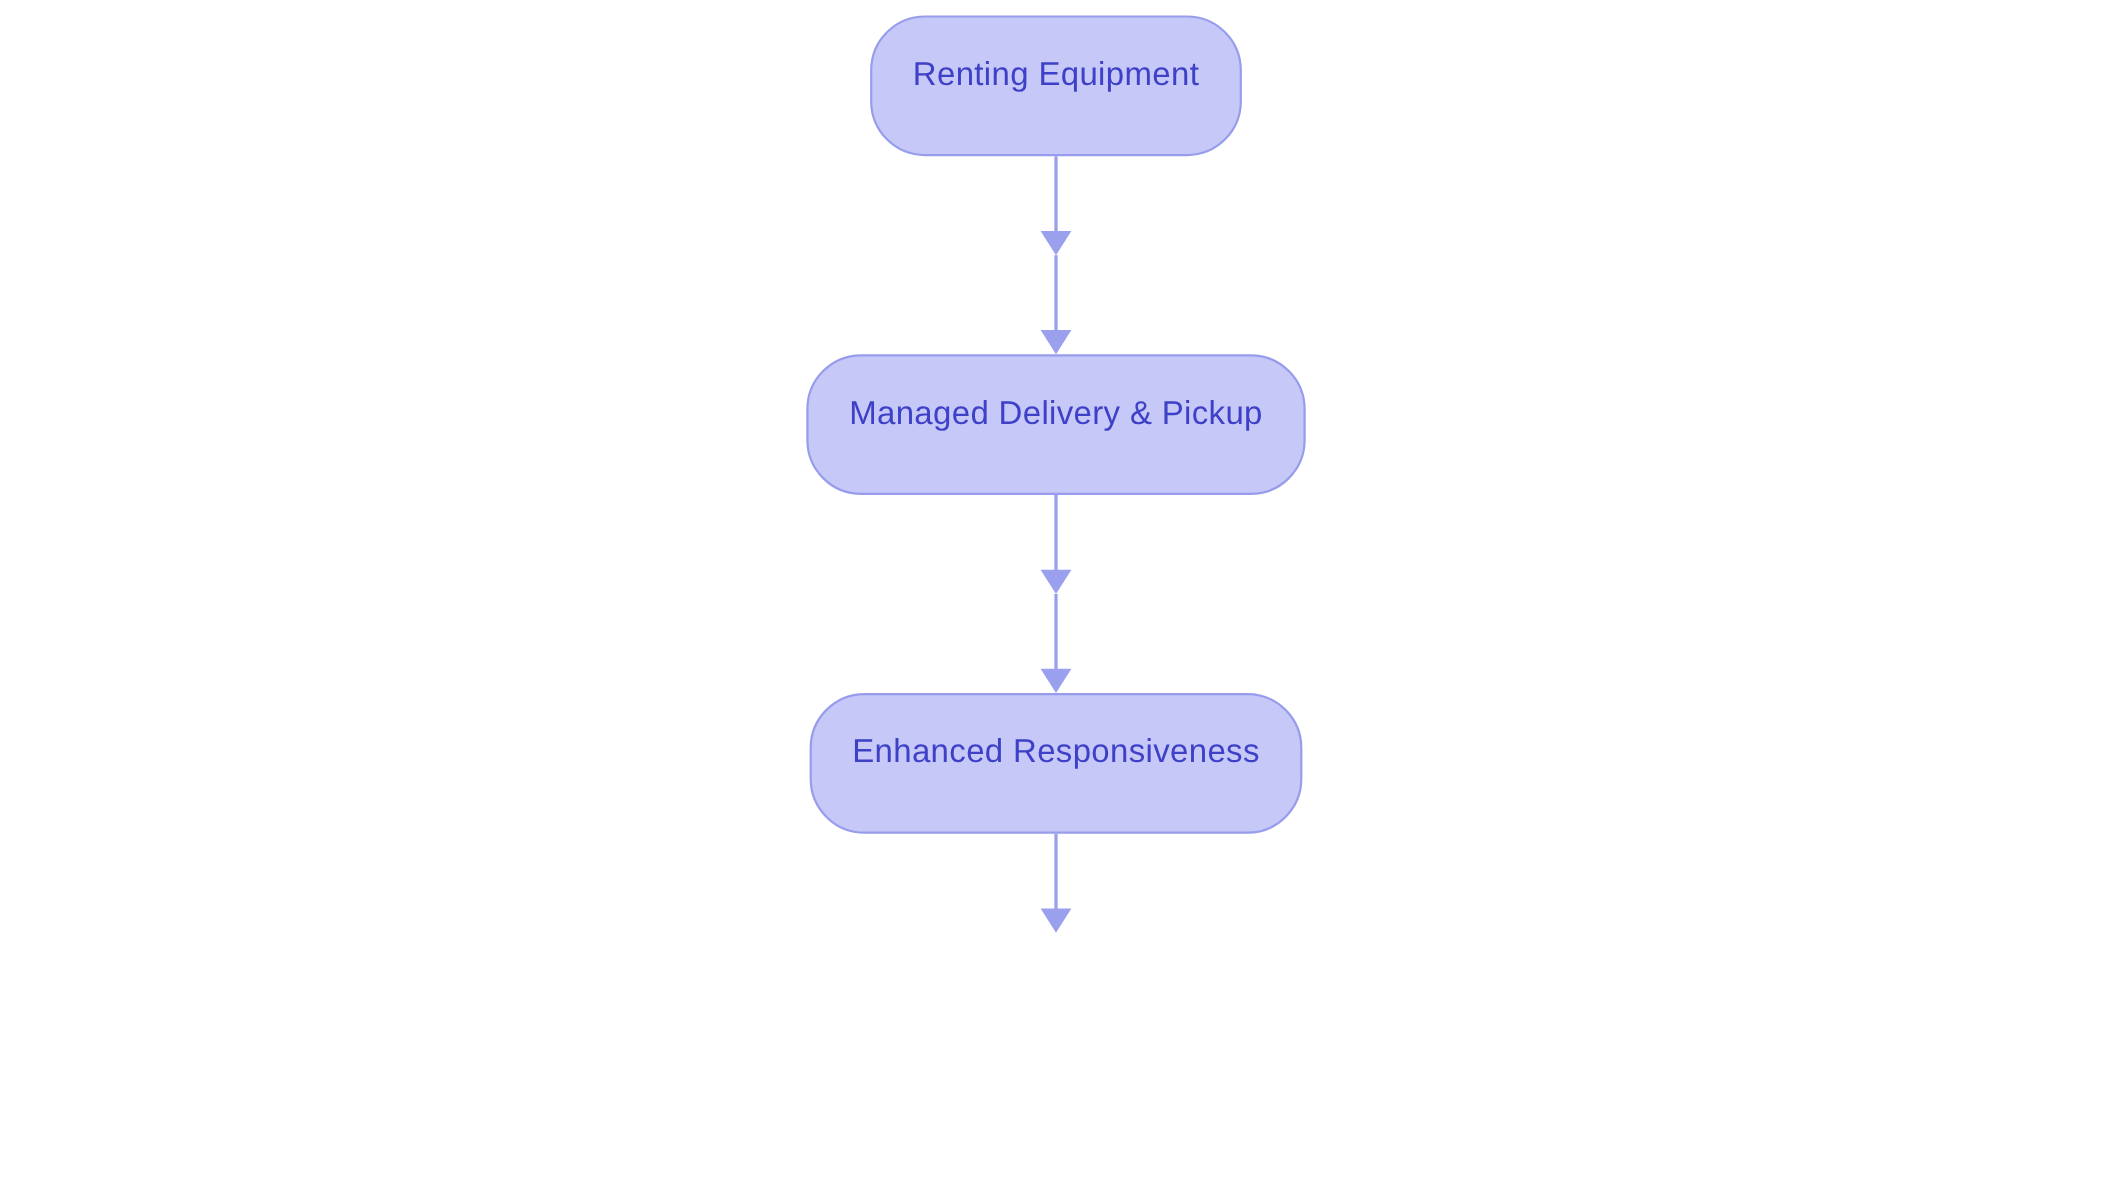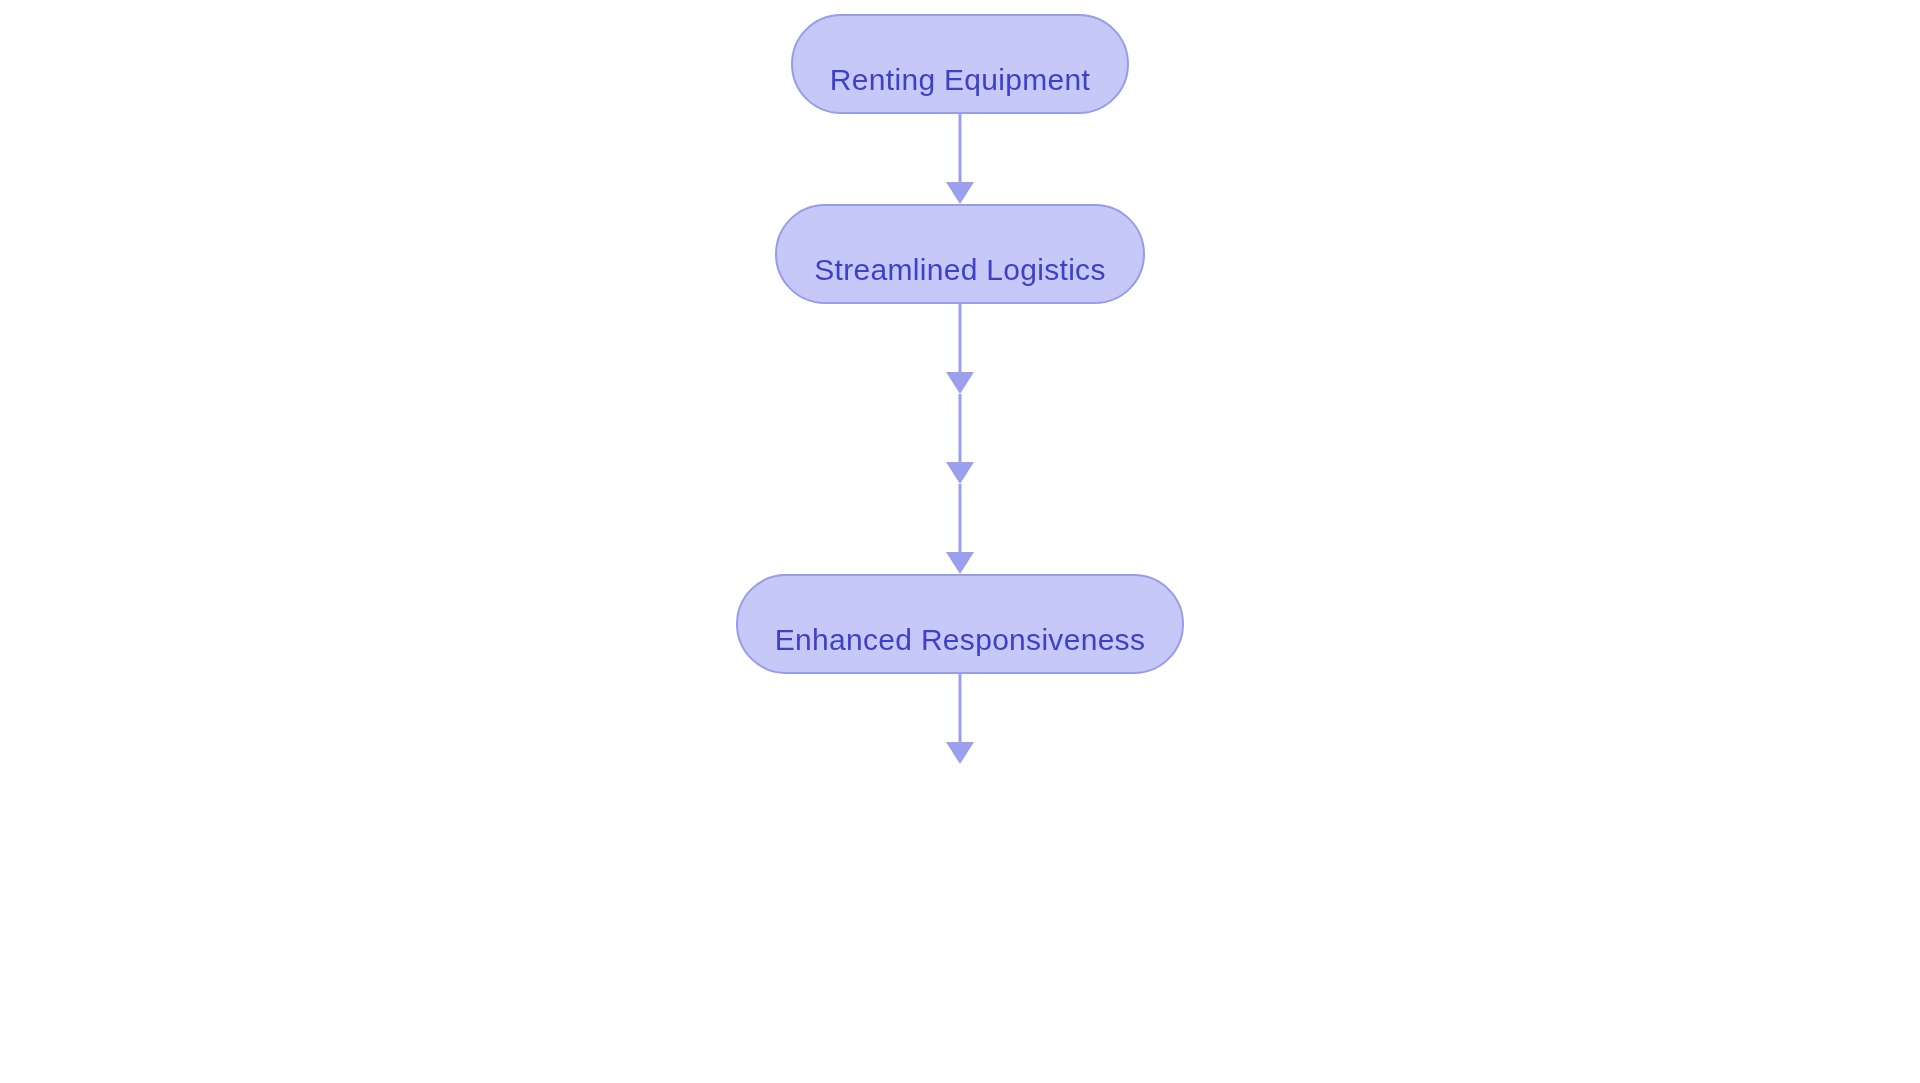--- a/index.html
+++ b/index.html
@@ -24,23 +24,23 @@
   .flowchart {
     width: 1920px;
     height: 1083px;
     padding-top: 14px;
     display: flex;
     flex-direction: column;
     align-items: center;
   }
   .flow-node {
     flex: 0 0 auto;
-    height: 100px;
+    height: 128px;
     line-height: 96px;
-    padding: 16px 37px;
+    padding: 4px 37px;
     background: var(--node-fill);
     border: 2px solid var(--node-border);
     border-radius: 50px;
     color: var(--node-text);
     font-size: 30px;
     letter-spacing: 0.3px;
     white-space: nowrap;
     text-align: center;
   }
   .flow-arrow {
@@ -75,27 +75,27 @@
 
 <div class="flowchart">
 
   <div class="flow-node">Renting Equipment</div>
 
   <div class="flow-arrow">
     <div class="shaft"></div>
     <div class="head"></div>
   </div>
 
-  <div class="flow-node">Streamlined Logistics</div>
 
   <div class="flow-arrow">
     <div class="shaft"></div>
     <div class="head"></div>
   </div>
 
+  <div class="flow-node">Managed Delivery &amp; Pickup</div>
 
   <div class="flow-arrow">
     <div class="shaft"></div>
     <div class="head"></div>
   </div>
 
 
   <div class="flow-arrow">
     <div class="shaft"></div>
     <div class="head"></div>

